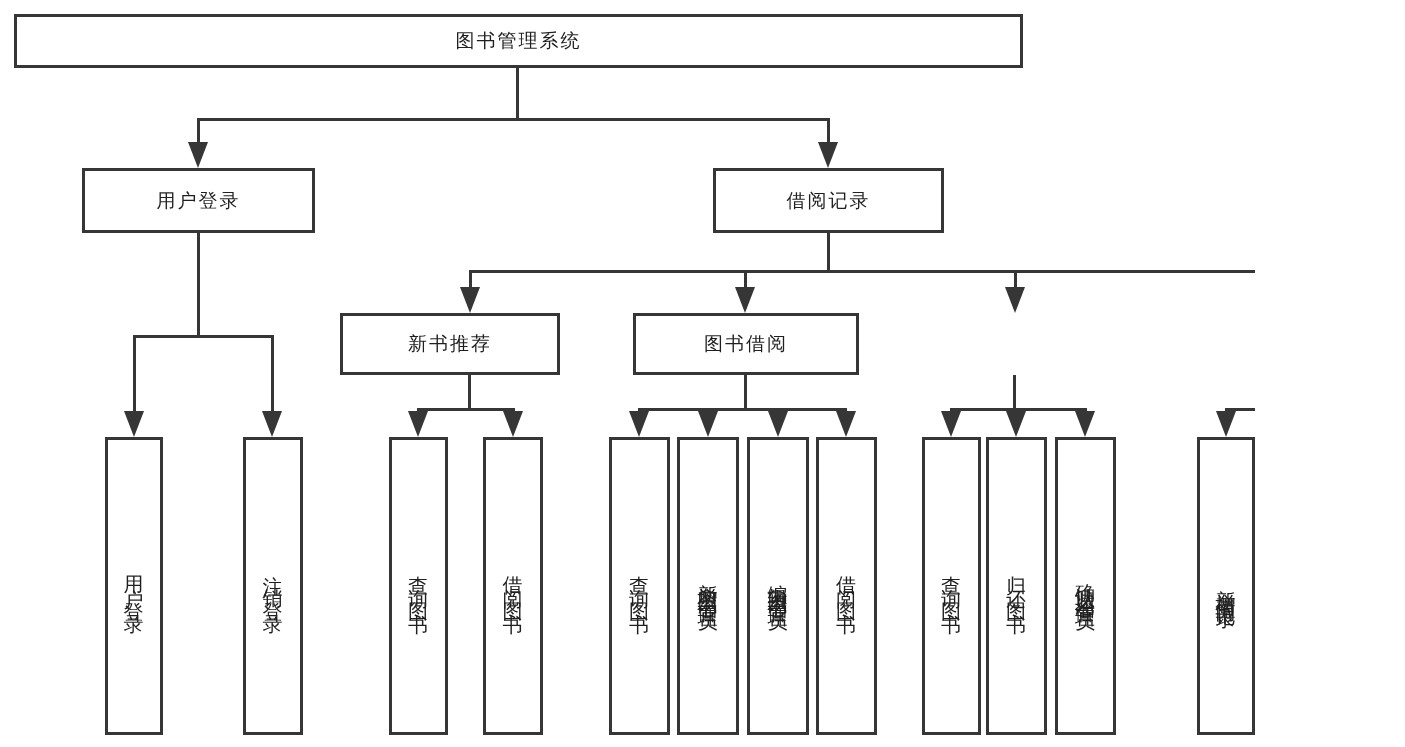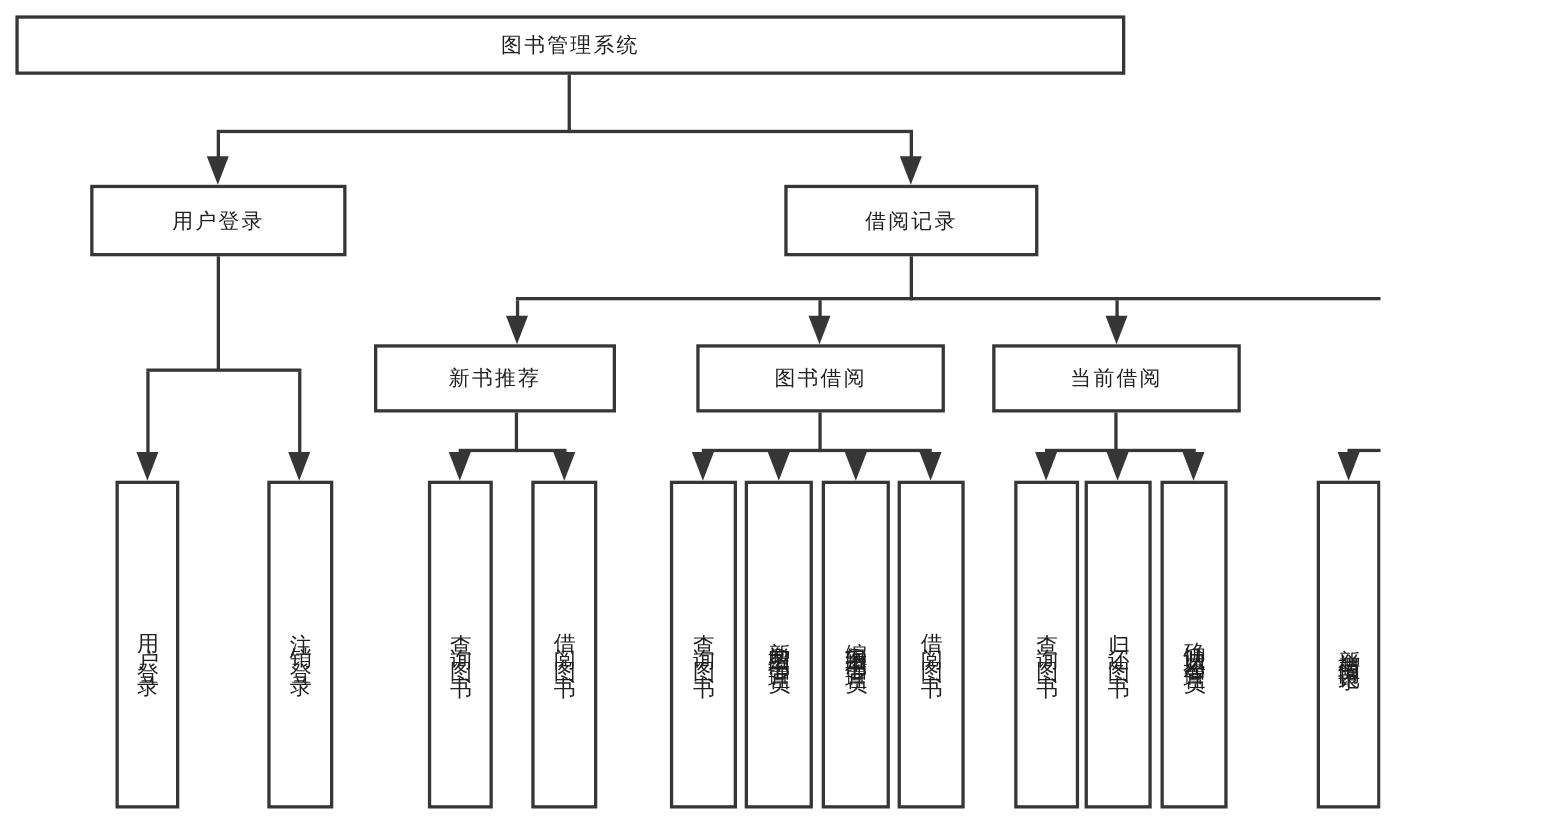--- a/index.html
+++ b/index.html
@@ -93,23 +93,20 @@
   <div class="ah" style="left:1005px;top:287px"></div>
   <div class="vl" style="left:1283px;top:273px;height:17px"></div>
   <div class="ah" style="left:1274px;top:287px"></div>
 
   <div class="node h" style="left:340px;top:313px;width:220px;height:62px">
     <span>新书推荐</span>
   </div>
   <div class="node h" style="left:633px;top:313px;width:226px;height:62px">
     <span>图书借阅</span>
   </div>
-  <div class="node h" style="left:902px;top:313px;width:226px;height:62px">
-    <span>当前借阅</span>
-  </div>
 
   <div class="vl" style="left:468px;top:375px;height:36px"></div>
   <div class="hl" style="left:417px;top:408px;width:98px"></div>
   <div class="ah" style="left:408px;top:411px"></div>
   <div class="ah" style="left:503px;top:411px"></div>
 
   <div class="vl" style="left:744px;top:375px;height:36px"></div>
   <div class="hl" style="left:638px;top:408px;width:209px"></div>
   <div class="ah" style="left:629px;top:411px"></div>
   <div class="ah" style="left:698px;top:411px"></div>

